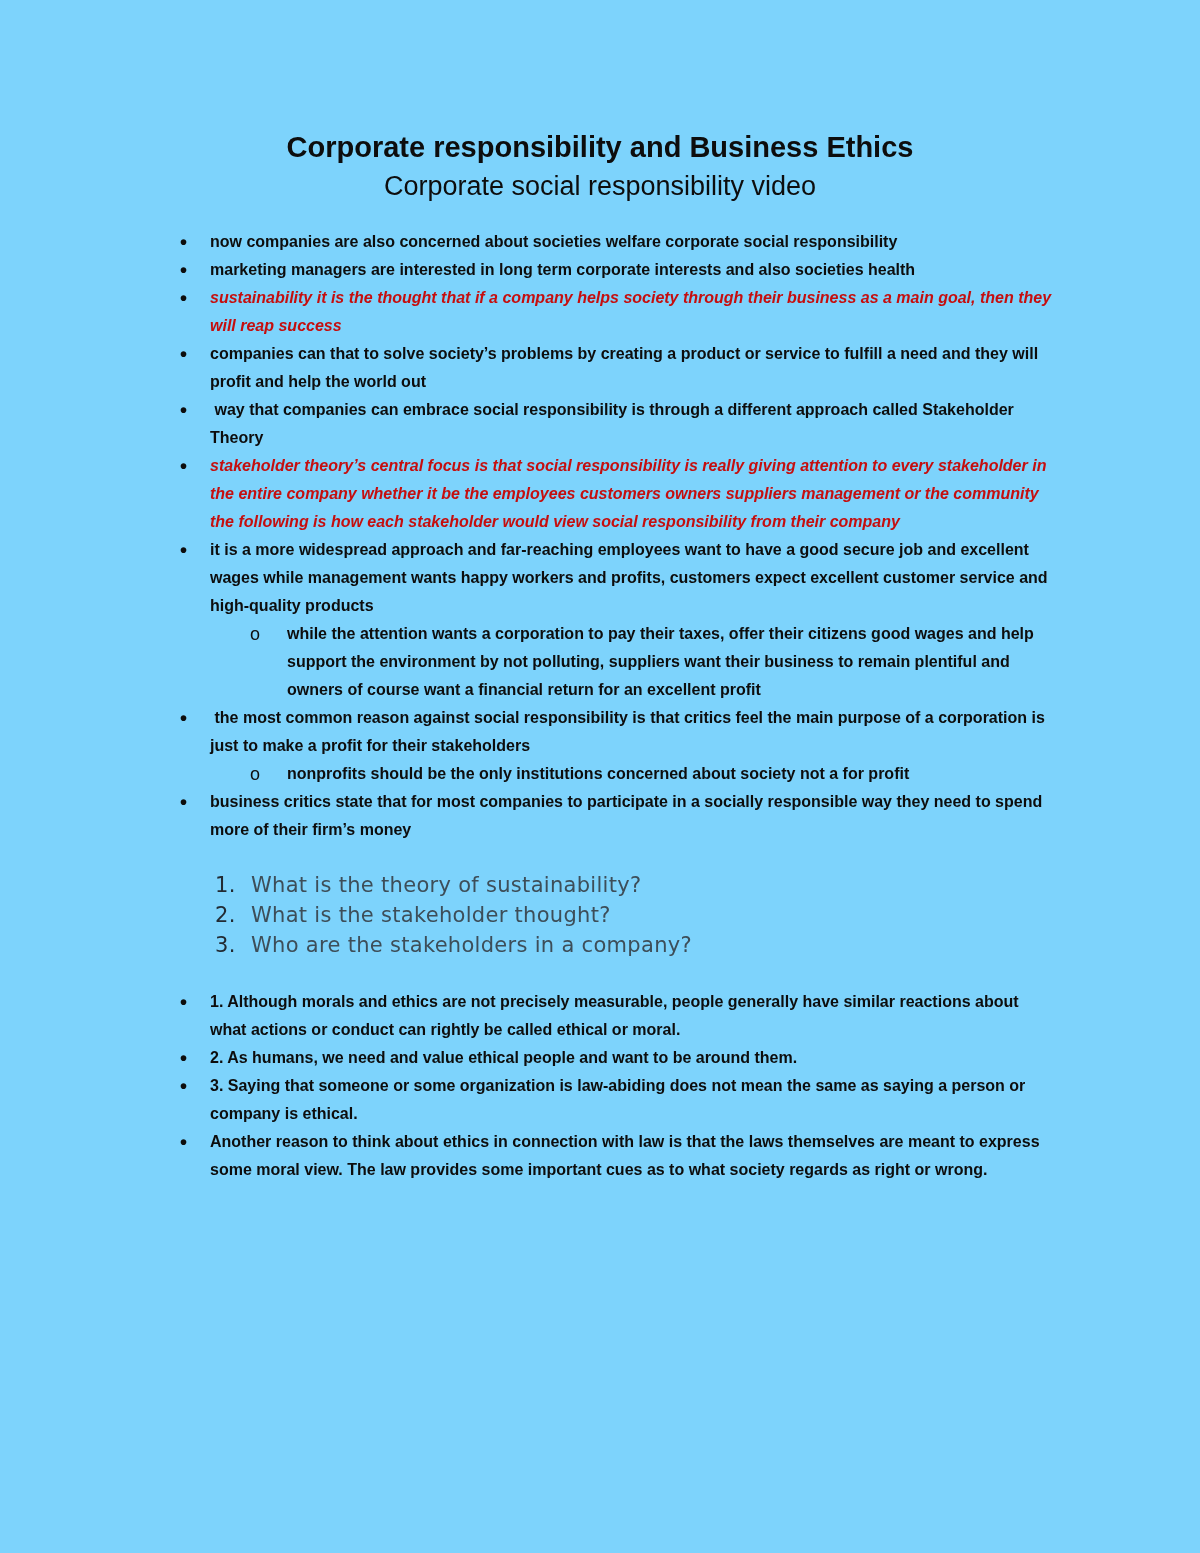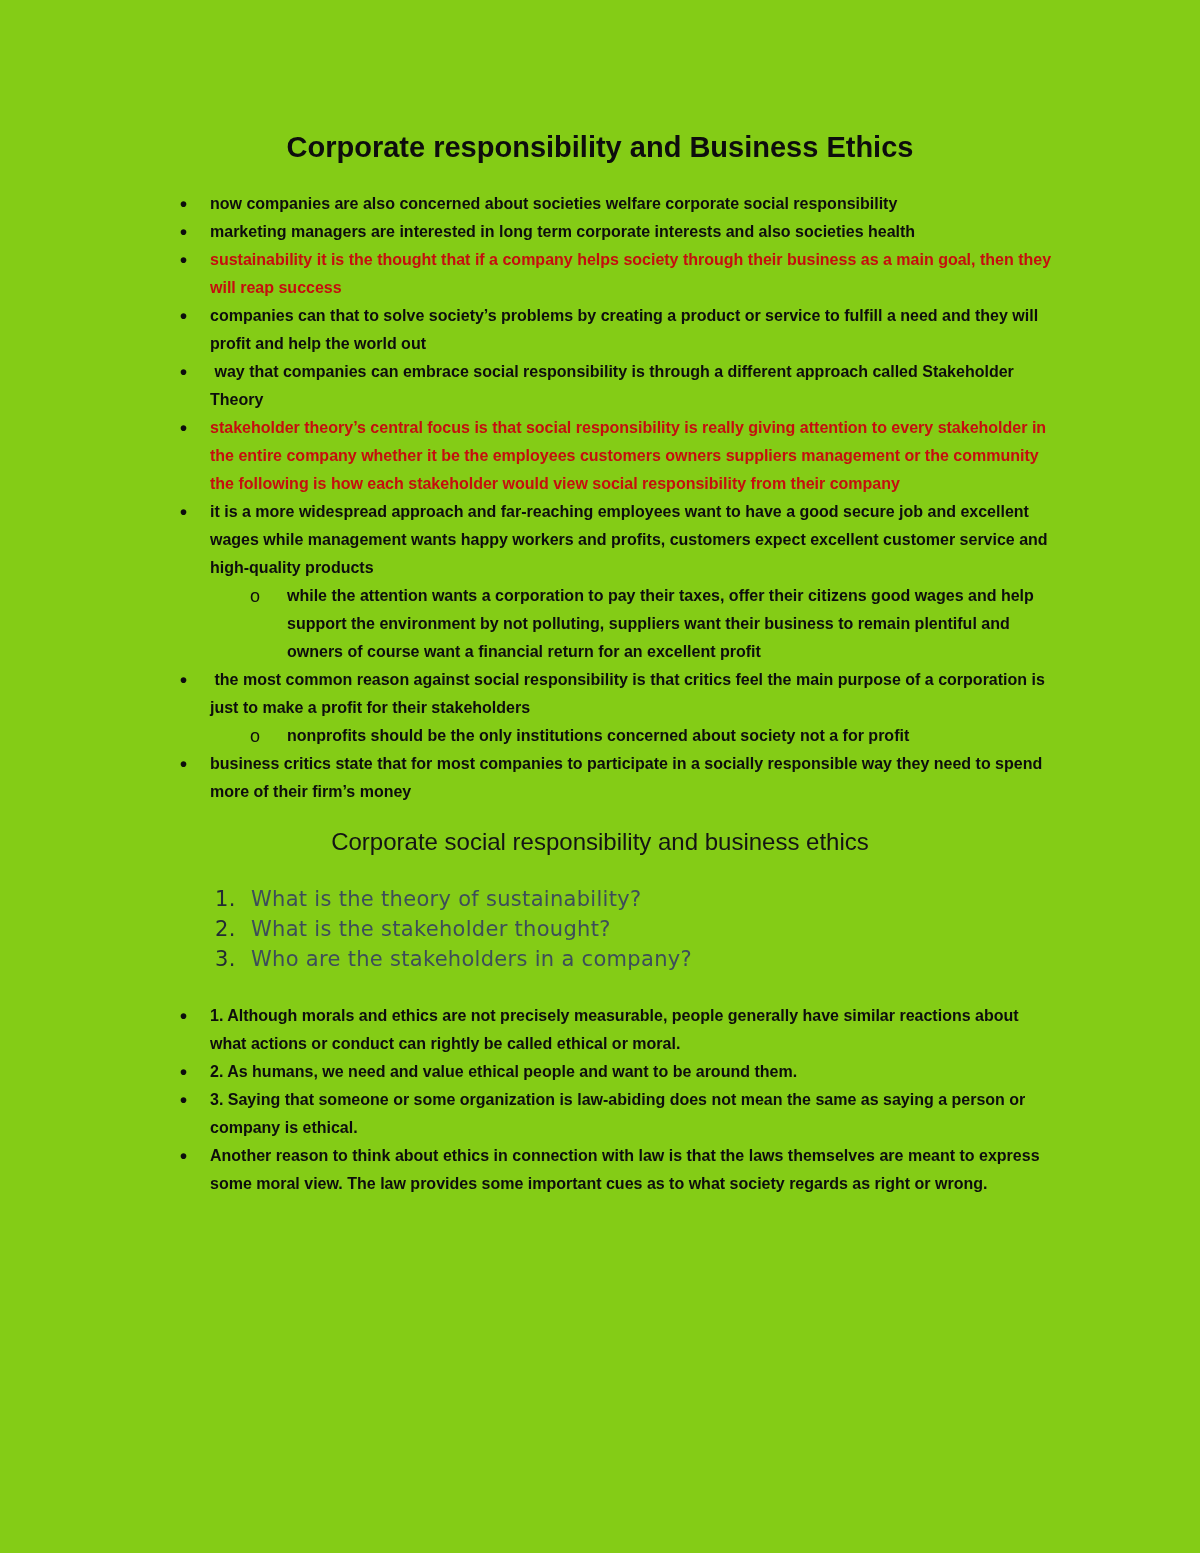--- a/index.html
+++ b/index.html
@@ -1,20 +1,20 @@
 <!DOCTYPE html>
 <html style="--red: #c50e0e;"><head>
 <meta charset="utf-8">
 <style>
   html,body{margin:0;padding:0;background:#e8e8e8;}
   .page{
     position:relative;
     width:1200px;height:1553px;
     margin:0 auto;
-    background:#84cc16;
+    background:#7dd3fc;
     overflow:hidden;
     font-family:"Liberation Sans",sans-serif;
     color:#0d0d0d;
   }
   .doc-title{
     margin:128px 60px 0 60px;
     text-align:center;
     font-size:29px;line-height:38px;
     font-weight:bold;
   }
@@ -41,21 +41,21 @@
     flex:0 0 37px;
     font-weight:normal;
     font-size:18px;
   }
   .bullet-row .btext{
     flex:1 1 auto;
     font-size:16px;line-height:28px;
     font-weight:bold;
     white-space:pre-wrap;
   }
-  .bullet-row.red .btext{color:var(--red,#c50e0e);}
+  .bullet-row.red .btext{color:var(--red,#c50e0e);font-style:italic;}
   .section-heading{
     margin:20px 60px 0 60px;
     text-align:center;
     font-size:24px;line-height:32px;
     font-weight:normal;
     color:#141414;
   }
   .question-list{
     margin:26px 145px 0 215px;
     font-family:"DejaVu Sans",sans-serif;
@@ -75,20 +75,21 @@
   }
   .bottom-list{margin-top:28px;}
 </style>
 </head>
 <body>
 
 <div class="page">
 
   <h1 class="doc-title">Corporate responsibility and Business Ethics</h1>
 
+  <h2 class="doc-subtitle">Corporate social responsibility video</h2>
 
   <div class="bullet-list" id="list-main">
       <div class="bullet-row lvl1">
         <span class="marker">•</span>
         <span class="btext">now companies are also concerned about societies welfare corporate social responsibility</span>
       </div>
       <div class="bullet-row lvl1">
         <span class="marker">•</span>
         <span class="btext">marketing managers are interested in long term corporate interests and also societies health</span>
       </div>
@@ -123,21 +124,20 @@
       <div class="bullet-row lvl2">
         <span class="marker">o</span>
         <span class="btext">nonprofits should be the only institutions concerned about society not a for profit</span>
       </div>
       <div class="bullet-row lvl1">
         <span class="marker">•</span>
         <span class="btext">business critics state that for most companies to participate in a socially responsible way they need to spend more of their firm’s money</span>
       </div>
     </div>
 
-  <h3 class="section-heading">Corporate social responsibility and business ethics</h3>
 
   <div class="question-list" id="list-questions">
       <div class="question-row">
         <span class="qnum">1.</span>
         <span class="qtext">What is the theory of sustainability?</span>
       </div>
       <div class="question-row">
         <span class="qnum">2.</span>
         <span class="qtext">What is the stakeholder thought?</span>
       </div>

